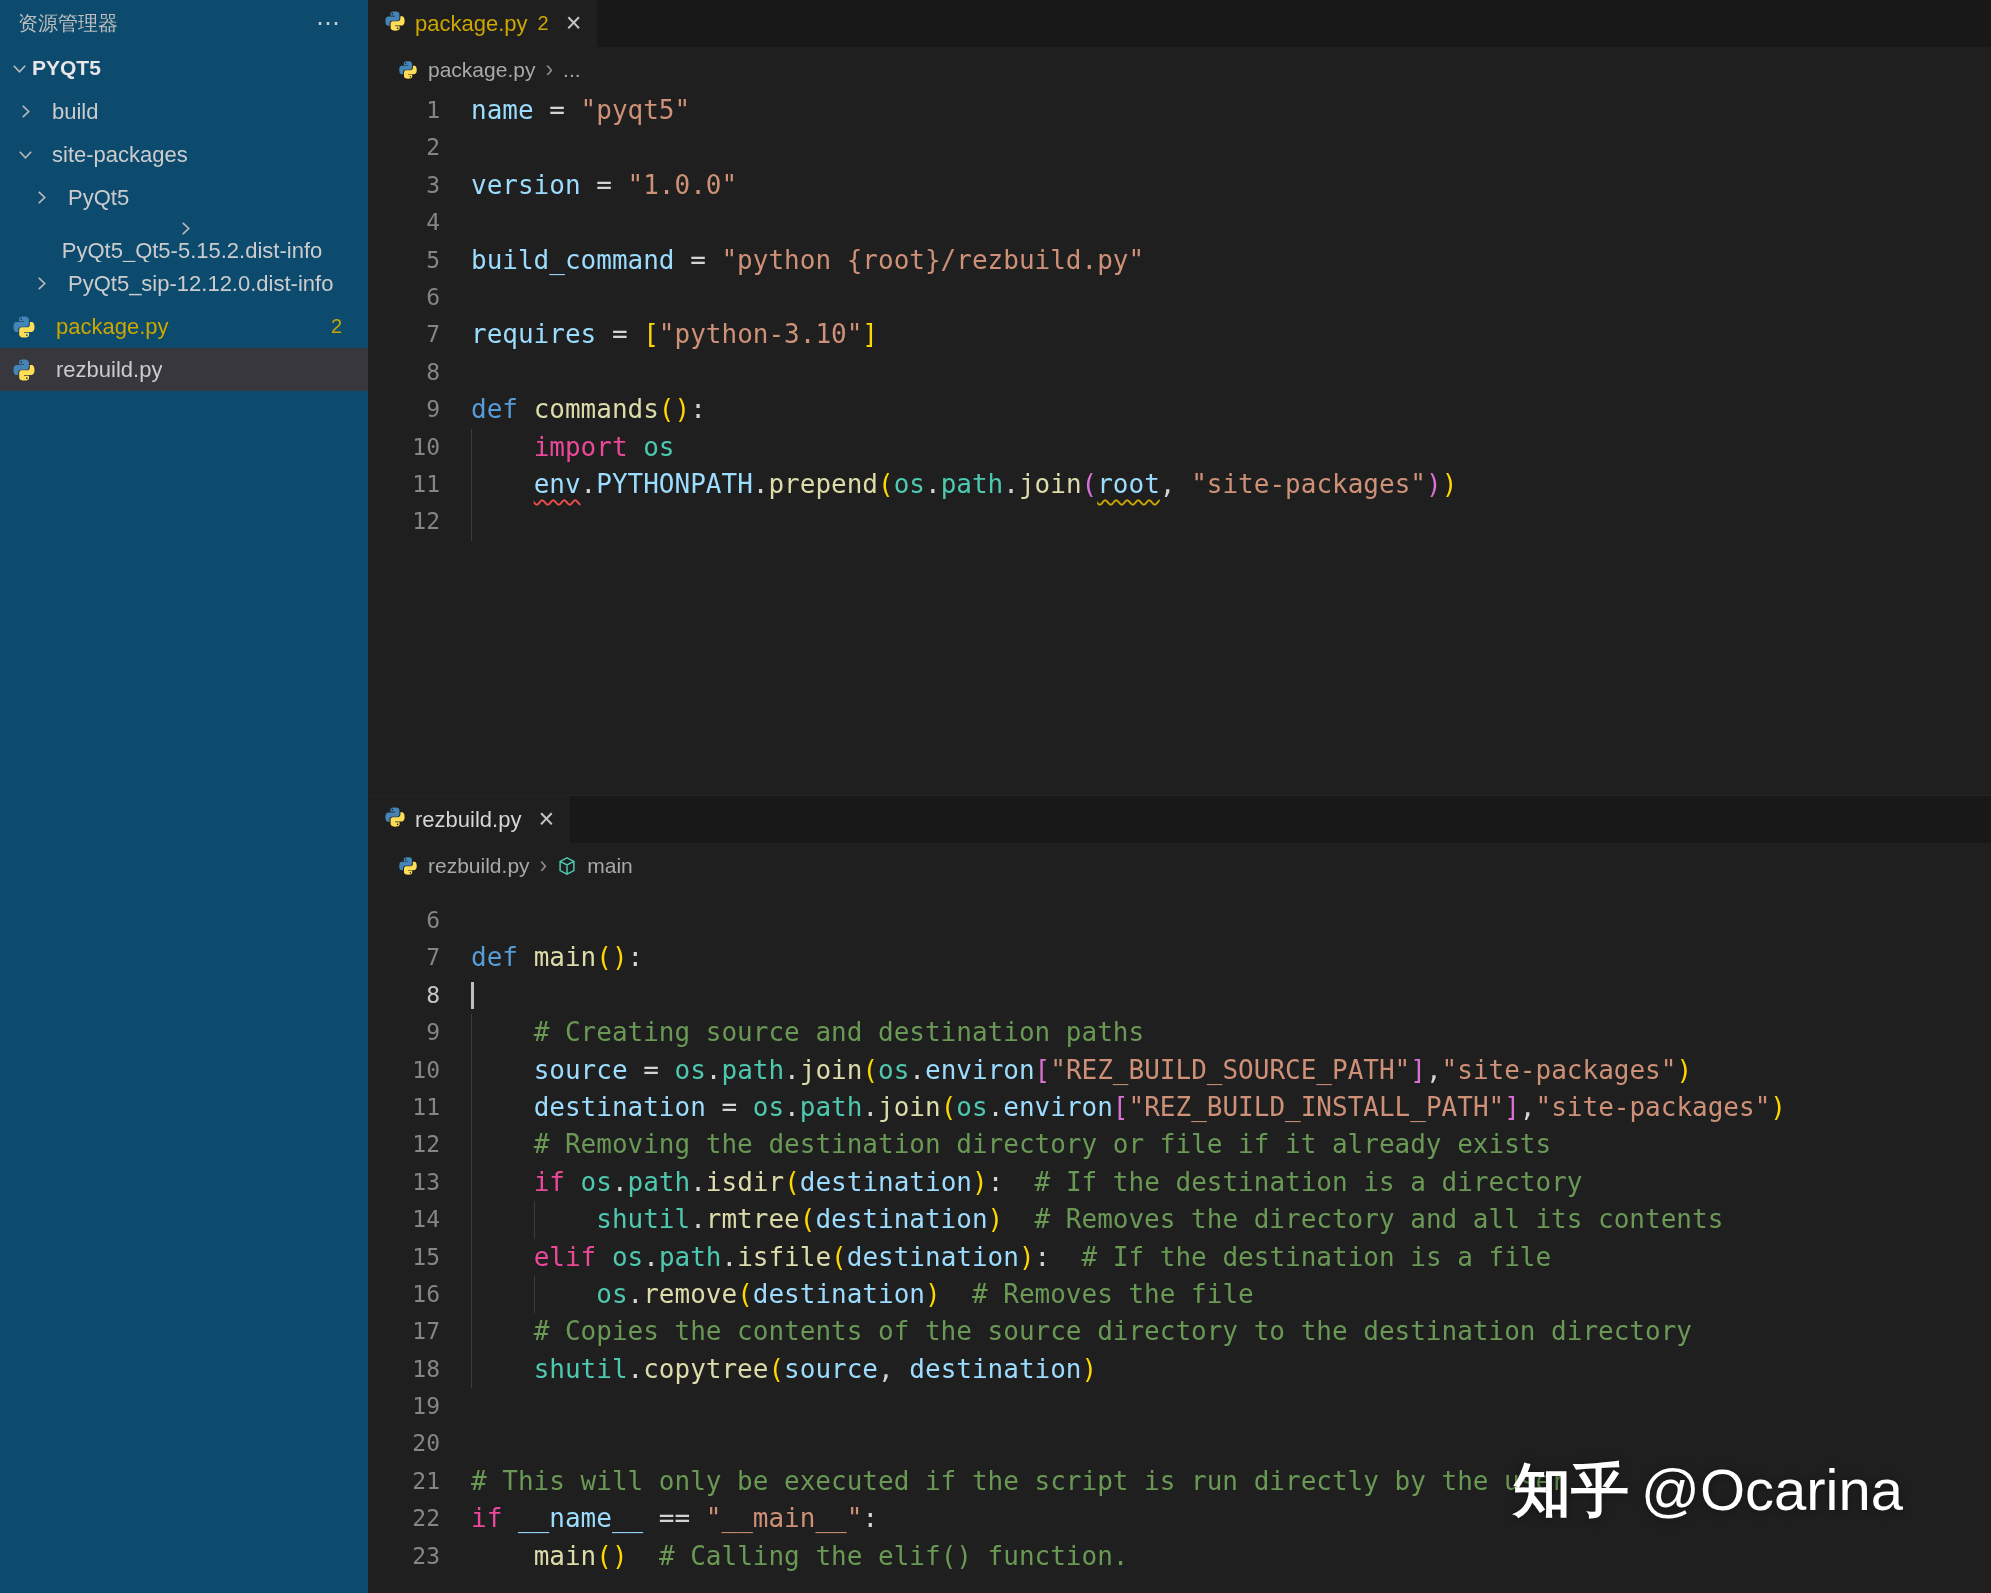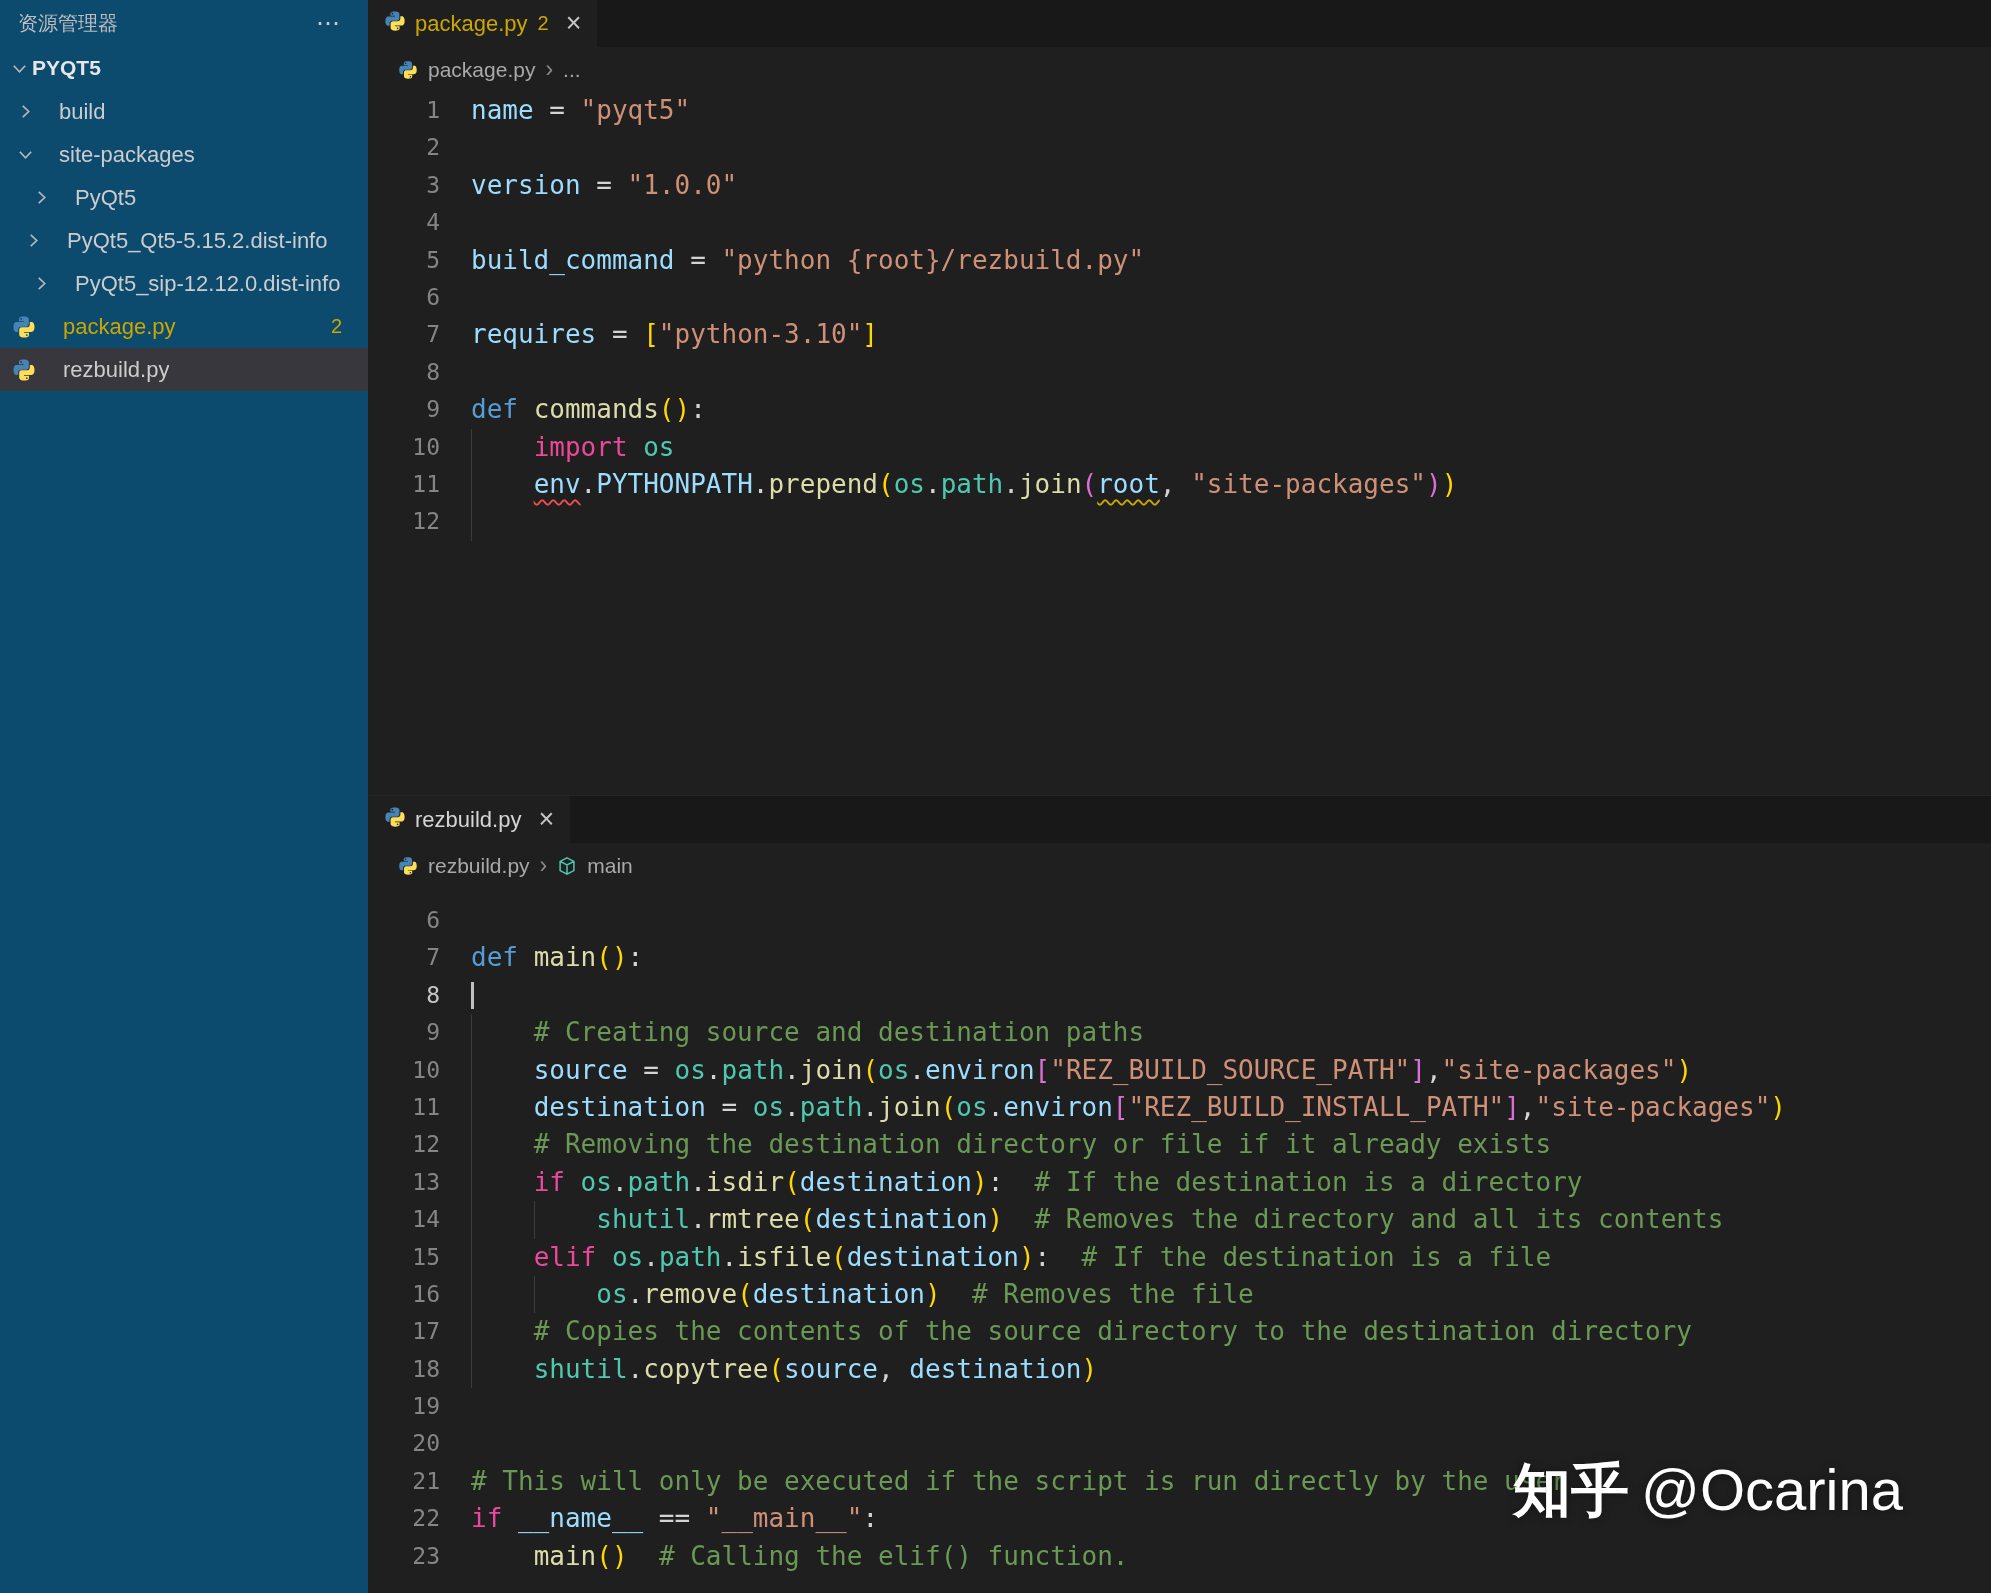--- a/index.html
+++ b/index.html
@@ -10,21 +10,21 @@
   .sidebar{width:368px;flex:none;background:#0c4a6e;overflow:hidden;}
   .side-header{height:46px;display:flex;align-items:center;justify-content:space-between;
                padding:0 26px 0 18px;color:#bdbdbd;font-size:20px;}
   .more{font-size:24px;color:#cccccc;letter-spacing:2px;cursor:pointer;}
   .side-section{height:44px;display:flex;align-items:center;font-weight:700;font-size:21px;
                 padding-left:6px;color:#e7e7e7;}
   .tree-row{height:43px;display:flex;align-items:center;padding-right:26px;font-size:22px;white-space:nowrap;}
   .tree-row.selected{background:#37373d;}
   .chev{width:26px;flex:none;display:flex;align-items:center;justify-content:center;}
   .fico{width:30px;flex:none;display:flex;align-items:center;}
-  .tree-label{margin-left:21px;overflow:hidden;text-overflow:ellipsis;}
+  .tree-label{margin-left:14px;overflow:hidden;text-overflow:ellipsis;}
   .warn-text{color:#cca700;}
   .badge{margin-left:auto;color:#cca700;font-size:20px;}
 
   
   .editors{flex:1;display:flex;flex-direction:column;min-width:0;}
   .editor{display:flex;flex-direction:column;min-height:0;background:#1f1f1f;}
   #ed-top{height:795px;flex:none;}
   #ed-bottom{flex:1;border-top:1px solid #252525;}
   .tabbar{height:47px;background:#181818;display:flex;flex:none;}
   .tab{display:flex;align-items:center;gap:9px;padding:0 16px;background:#1f1f1f;height:100%;
@@ -93,21 +93,21 @@
           <span class="tree-label">site-packages</span>
         </div>
         <div class="tree-row" style="padding-left: 28px;">
           <span class="chev">
             <svg viewBox="0 0 16 16" width="19" height="19" style="transform:rotate(0deg)">
               <path d="M5.7 3.2l5 4.8-5 4.8" fill="none" stroke="#b8b8b8" stroke-width="1.4"></path>
             </svg>
           </span>
           <span class="tree-label">PyQt5</span>
         </div>
-        <div class="tree-row" style="padding-left: 20px;">
+        <div class="tree-row" style="padding-left: 28px; flex-direction: column;">
           <span class="chev">
             <svg viewBox="0 0 16 16" width="19" height="19" style="transform:rotate(0deg)">
               <path d="M5.7 3.2l5 4.8-5 4.8" fill="none" stroke="#b8b8b8" stroke-width="1.4"></path>
             </svg>
           </span>
           <span class="tree-label">PyQt5_Qt5-5.15.2.dist-info</span>
         </div>
         <div class="tree-row" style="padding-left: 28px;">
           <span class="chev">
             <svg viewBox="0 0 16 16" width="19" height="19" style="transform:rotate(0deg)">

